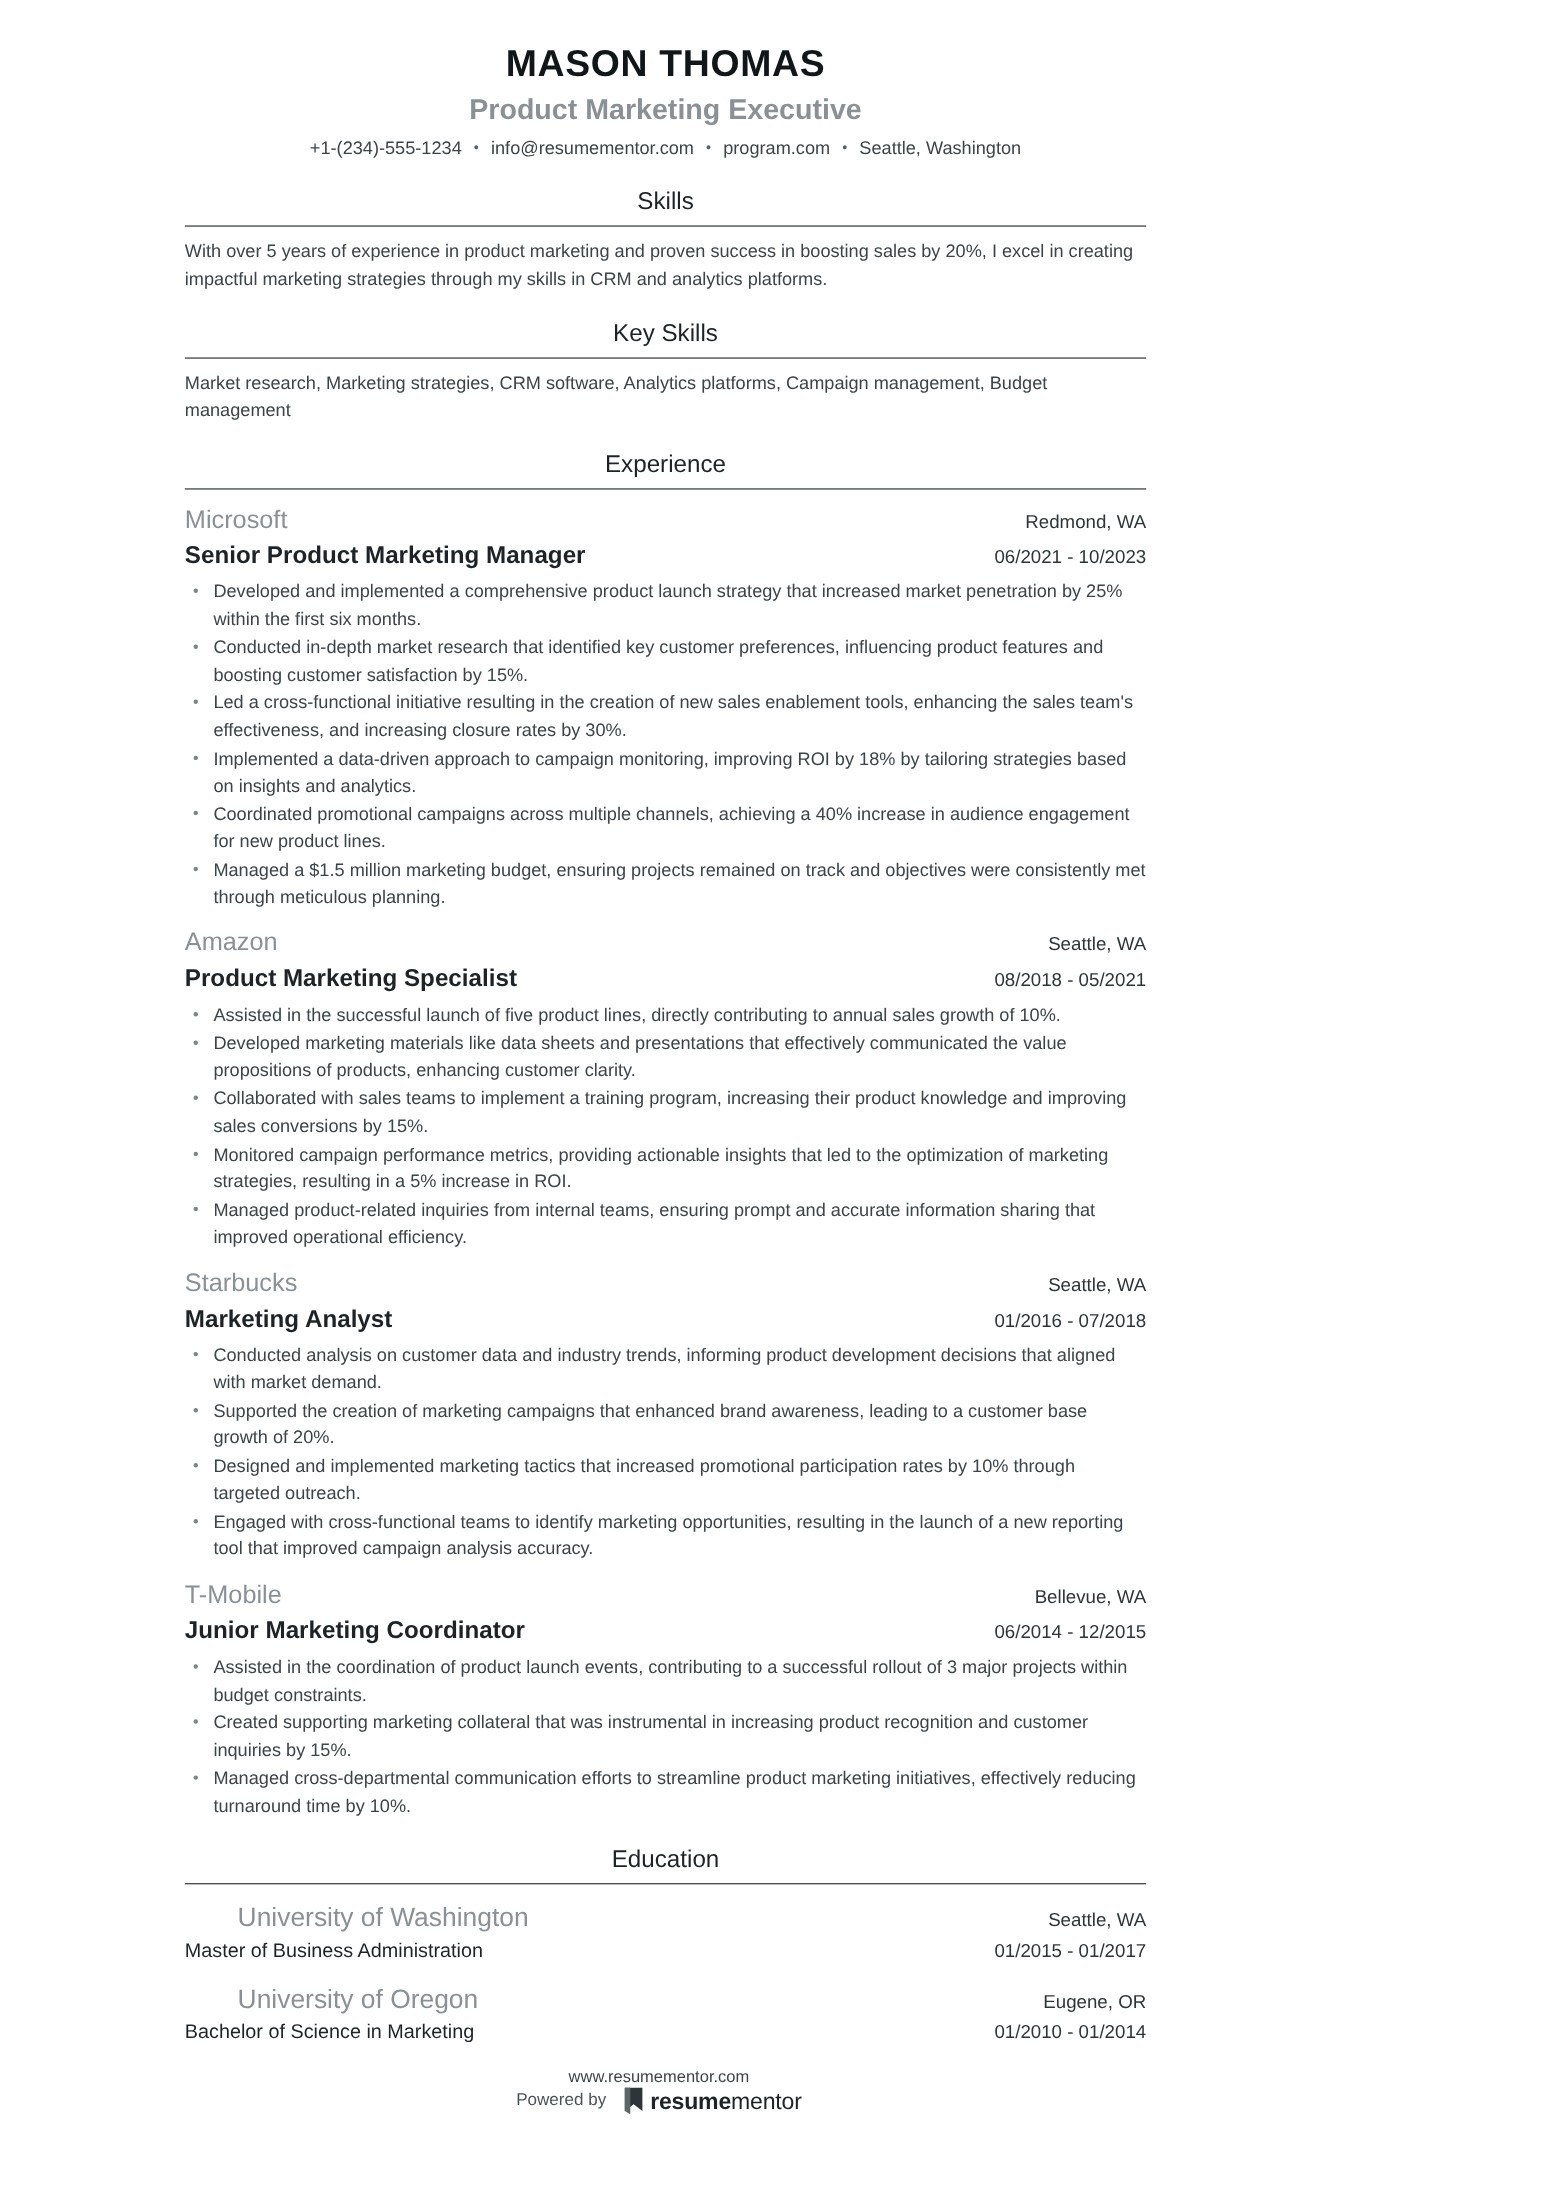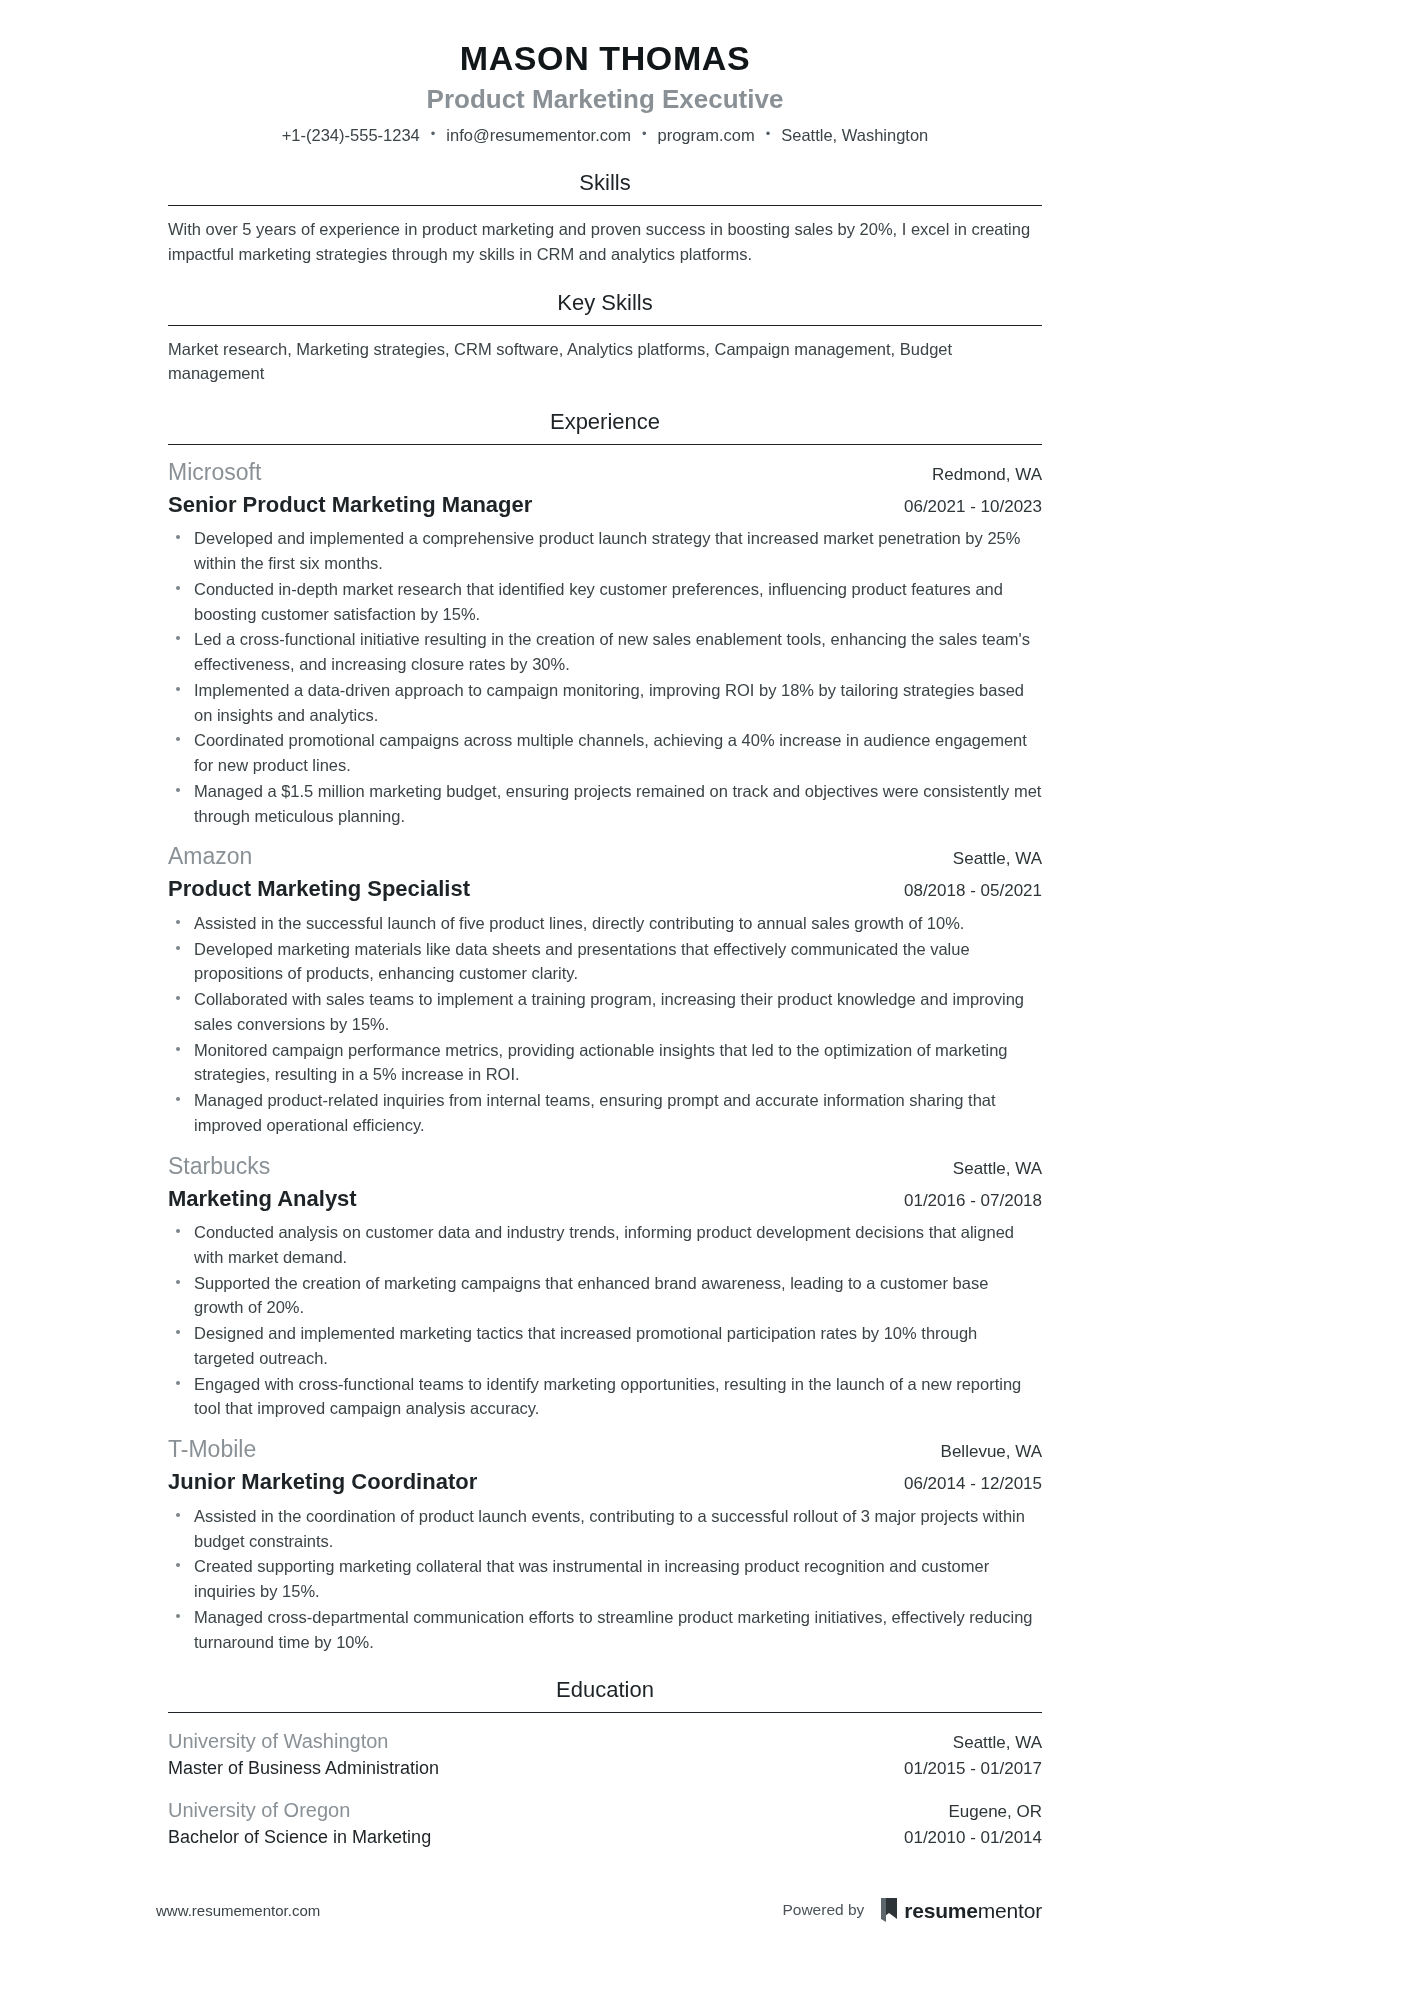--- a/index.html
+++ b/index.html
@@ -142,32 +142,33 @@
     left: 8px;
     top: 9px;
     width: 4px;
     height: 4px;
     border-radius: 50%;
     background: #7d858a;
   }
 
   .edu-entry { margin-top: 16px; }
   .edu-entry:first-child { margin-top: 4px; }
-  .edu-entry .org { font-size: 20px; }
+  .edu-entry .org { font-size: 24px; margin-left: 48px; }
   .edu-entry .role { font-weight: 400; font-size: 18px; color: #1d2326; }
 
   
   .footer {
     position: absolute;
     left: 156px;
     right: 168px;
     bottom: 72px;
     display: flex;
     justify-content: space-between;
     align-items: center;
+    flex-direction: column;
   }
   .footer-url {
     font-size: 15px;
     color: #3c4448;
   }
   .footer-right {
     display: flex;
     align-items: center;
     gap: 14px;
   }

